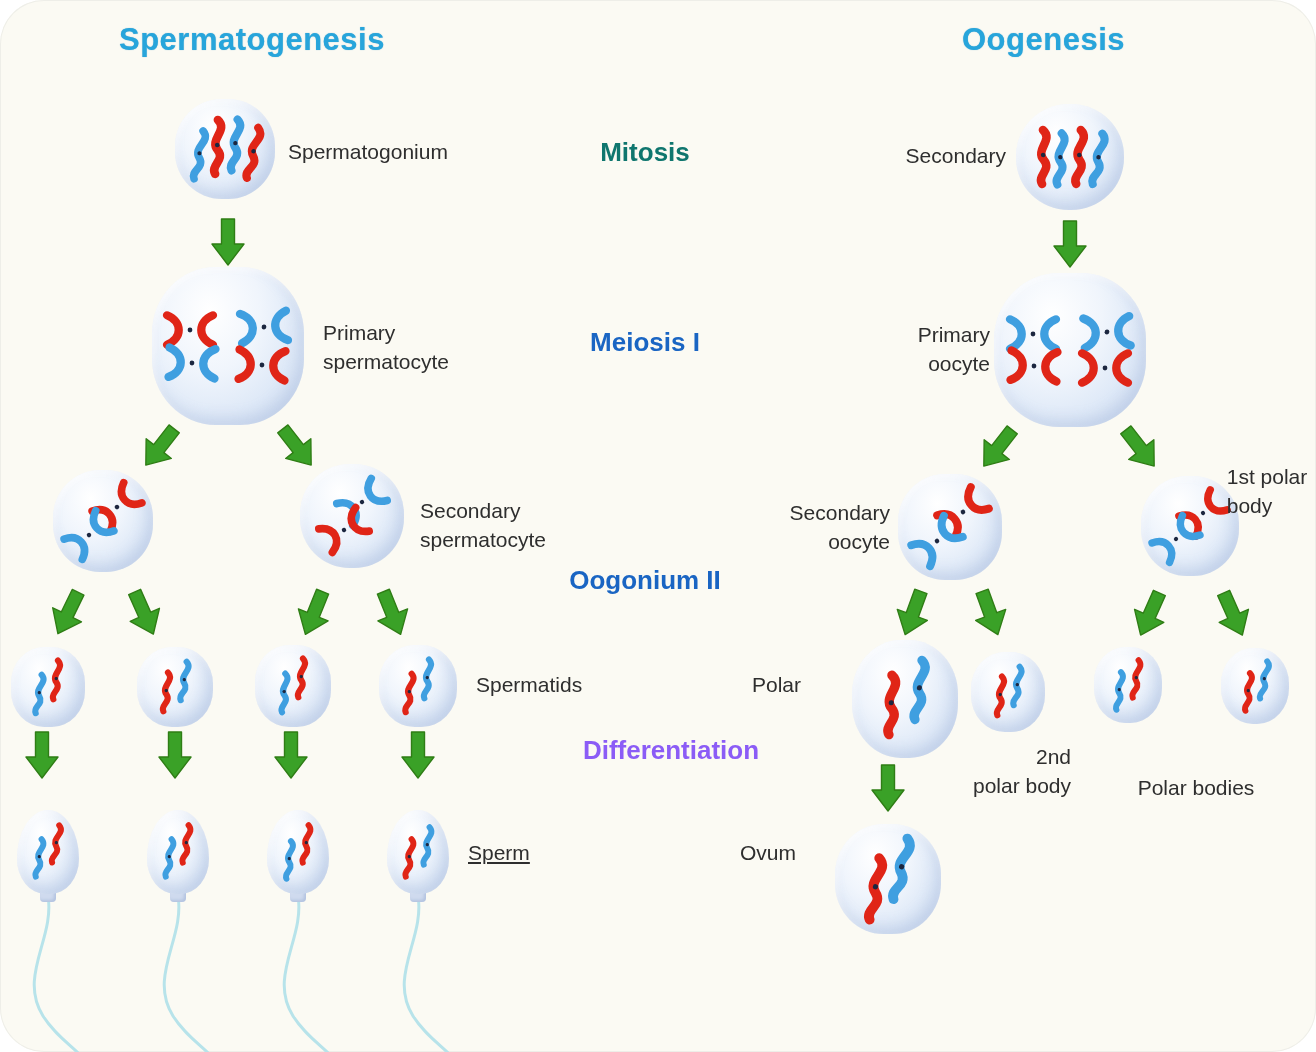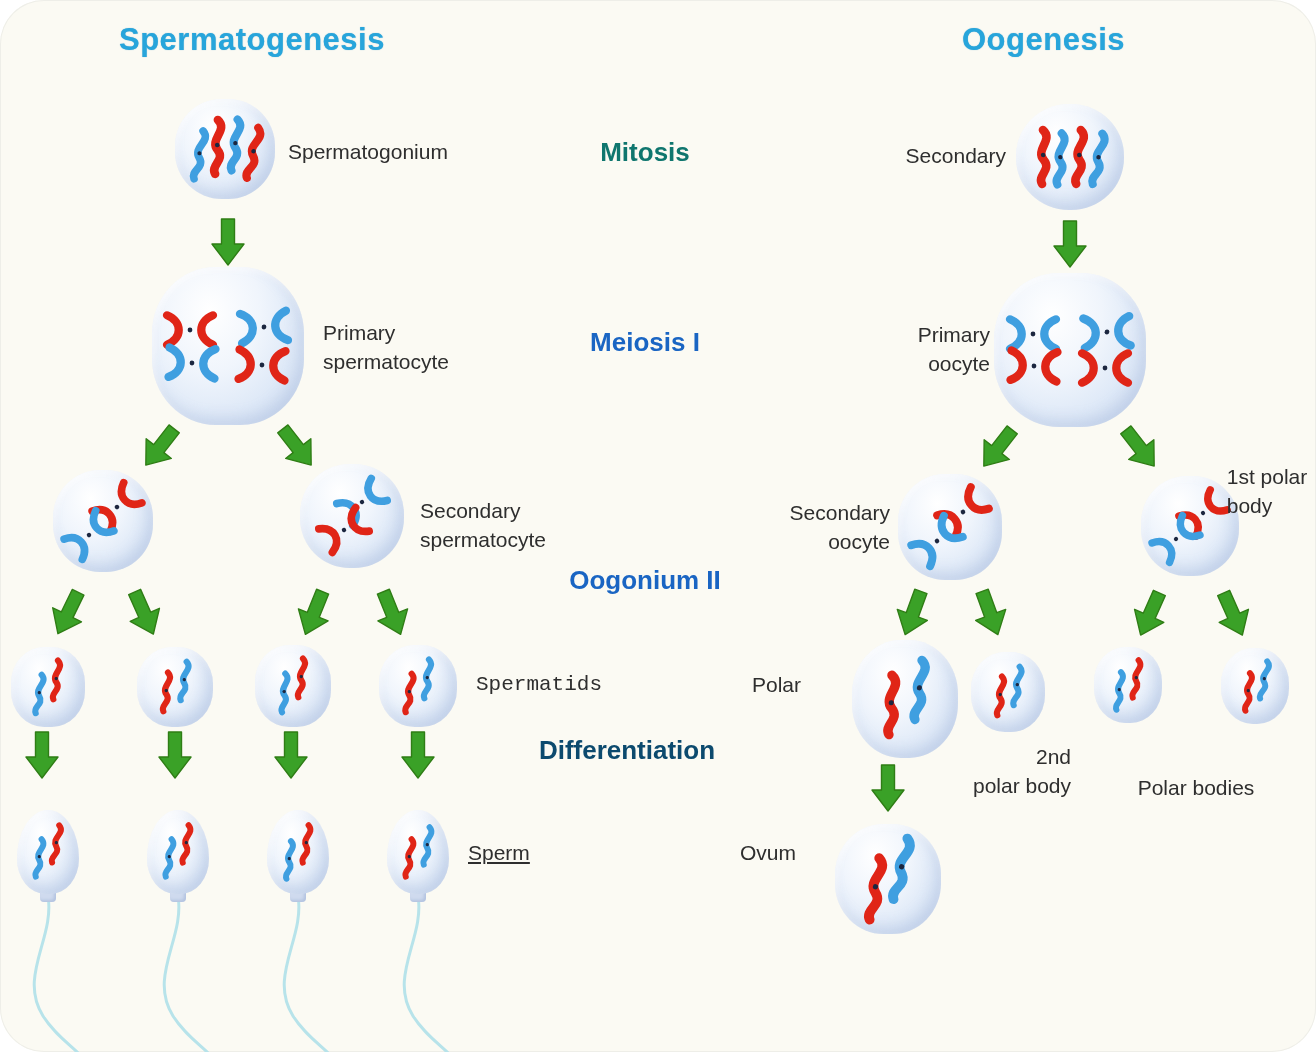--- a/index.html
+++ b/index.html
@@ -471,21 +471,21 @@
         <div>spermatocyte</div>
       </div>
       <div class="lbl" style="top: 474px; right: 426px; text-align: right;">
         <div>Secondary</div>
         <div>oocyte</div>
       </div>
       <div class="lbl" style="top: 438px; left: 1267px; transform: translateX(-50%); text-align: left;">
         <div>1st polar</div>
         <div>body</div>
       </div>
-      <div class="lbl" style="top: 645.5px; left: 476px; text-align: left; font-family: Liberation Mono, monospace;">
+      <div class="lbl" style="top: 645.5px; left: 476px; text-align: left;">
         <div>Spermatids</div>
       </div>
       <div class="lbl" style="top: 645.5px; left: 752px; text-align: left;">
         <div>Polar</div>
       </div>
       <div class="lbl" style="top: 718px; left: 1022px; transform: translateX(-50%); text-align: right;">
         <div>2nd</div>
         <div>polar body</div>
       </div>
       <div class="lbl" style="top: 749px; left: 1196px; transform: translateX(-50%); text-align: left;">
@@ -493,15 +493,15 @@
       </div>
       <div class="lbl" style="top: 813.5px; left: 468px; text-align: left; text-decoration: underline;">
         <div>Sperm</div>
       </div>
       <div class="lbl" style="top: 813.5px; left: 740px; text-align: left;">
         <div>Ovum</div>
       </div>
       <div class="stage" style="left: 645px; top: 128px; color: #0f766e;">Mitosis</div>
       <div class="stage" style="left: 645px; top: 318px; color: rgb(26, 101, 195);">Meiosis I</div>
       <div class="stage" style="left: 645px; top: 556px; color: rgb(26, 101, 195);">Oogonium II</div>
-      <div class="stage" style="left: 627px; top: 726px; color: #0c4a6e;">Differentiation</div>
+      <div class="stage" style="left: 671px; top: 726px; color: #8b5cf6;">Differentiation</div>
     </div>
 </div>
 
 </body></html>

